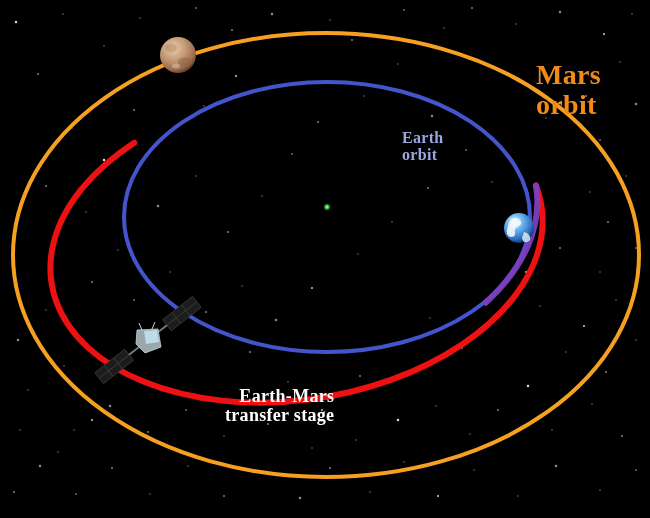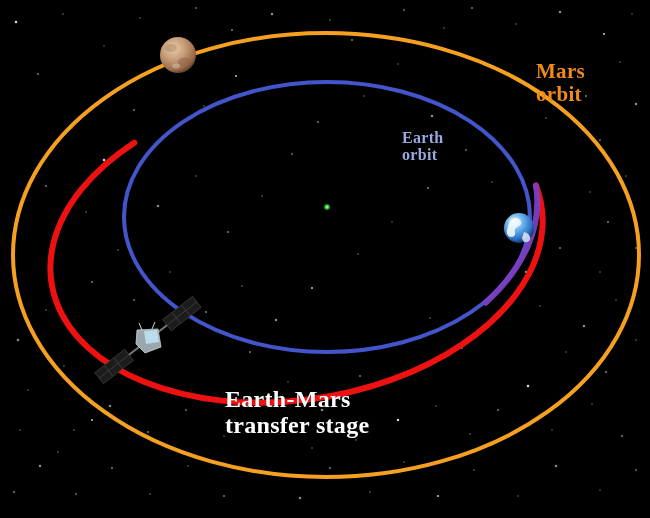--- a/index.html
+++ b/index.html
@@ -26,37 +26,37 @@
     position: absolute;
     font-family: "Liberation Serif", "DejaVu Serif", serif;
     font-weight: bold;
     line-height: 1.08;
     white-space: pre-line;
     letter-spacing: 0.3px;
   }
   #label-mars-orbit {
     left: 536px;
     top: 60px;
-    font-size: 21px;
+    font-size: 28px;
     color: #F08A18;
     text-align: left;
   }
   #label-earth-orbit {
     left: 402px;
     top: 129px;
     font-size: 16px;
     color: #9AA8E0;
     text-align: left;
   }
   #label-transfer-stage {
     left: 225px;
     top: 387px;
-    font-size: 24px;
+    font-size: 18px;
     color: #FFFFFF;
-    text-align: left;
+    text-align: right;
   }
 </style>
 </head>
 <body>
 
 <div id="scene">
 
   <svg id="starfield" viewBox="0 0 650 518" xmlns="http://www.w3.org/2000/svg">
       <circle cx="16" cy="22" r="1.25" fill="#E8E8E8" opacity="0.95"></circle>
       <circle cx="63" cy="14" r="0.7" fill="#E8E8E8" opacity="0.6"></circle>

